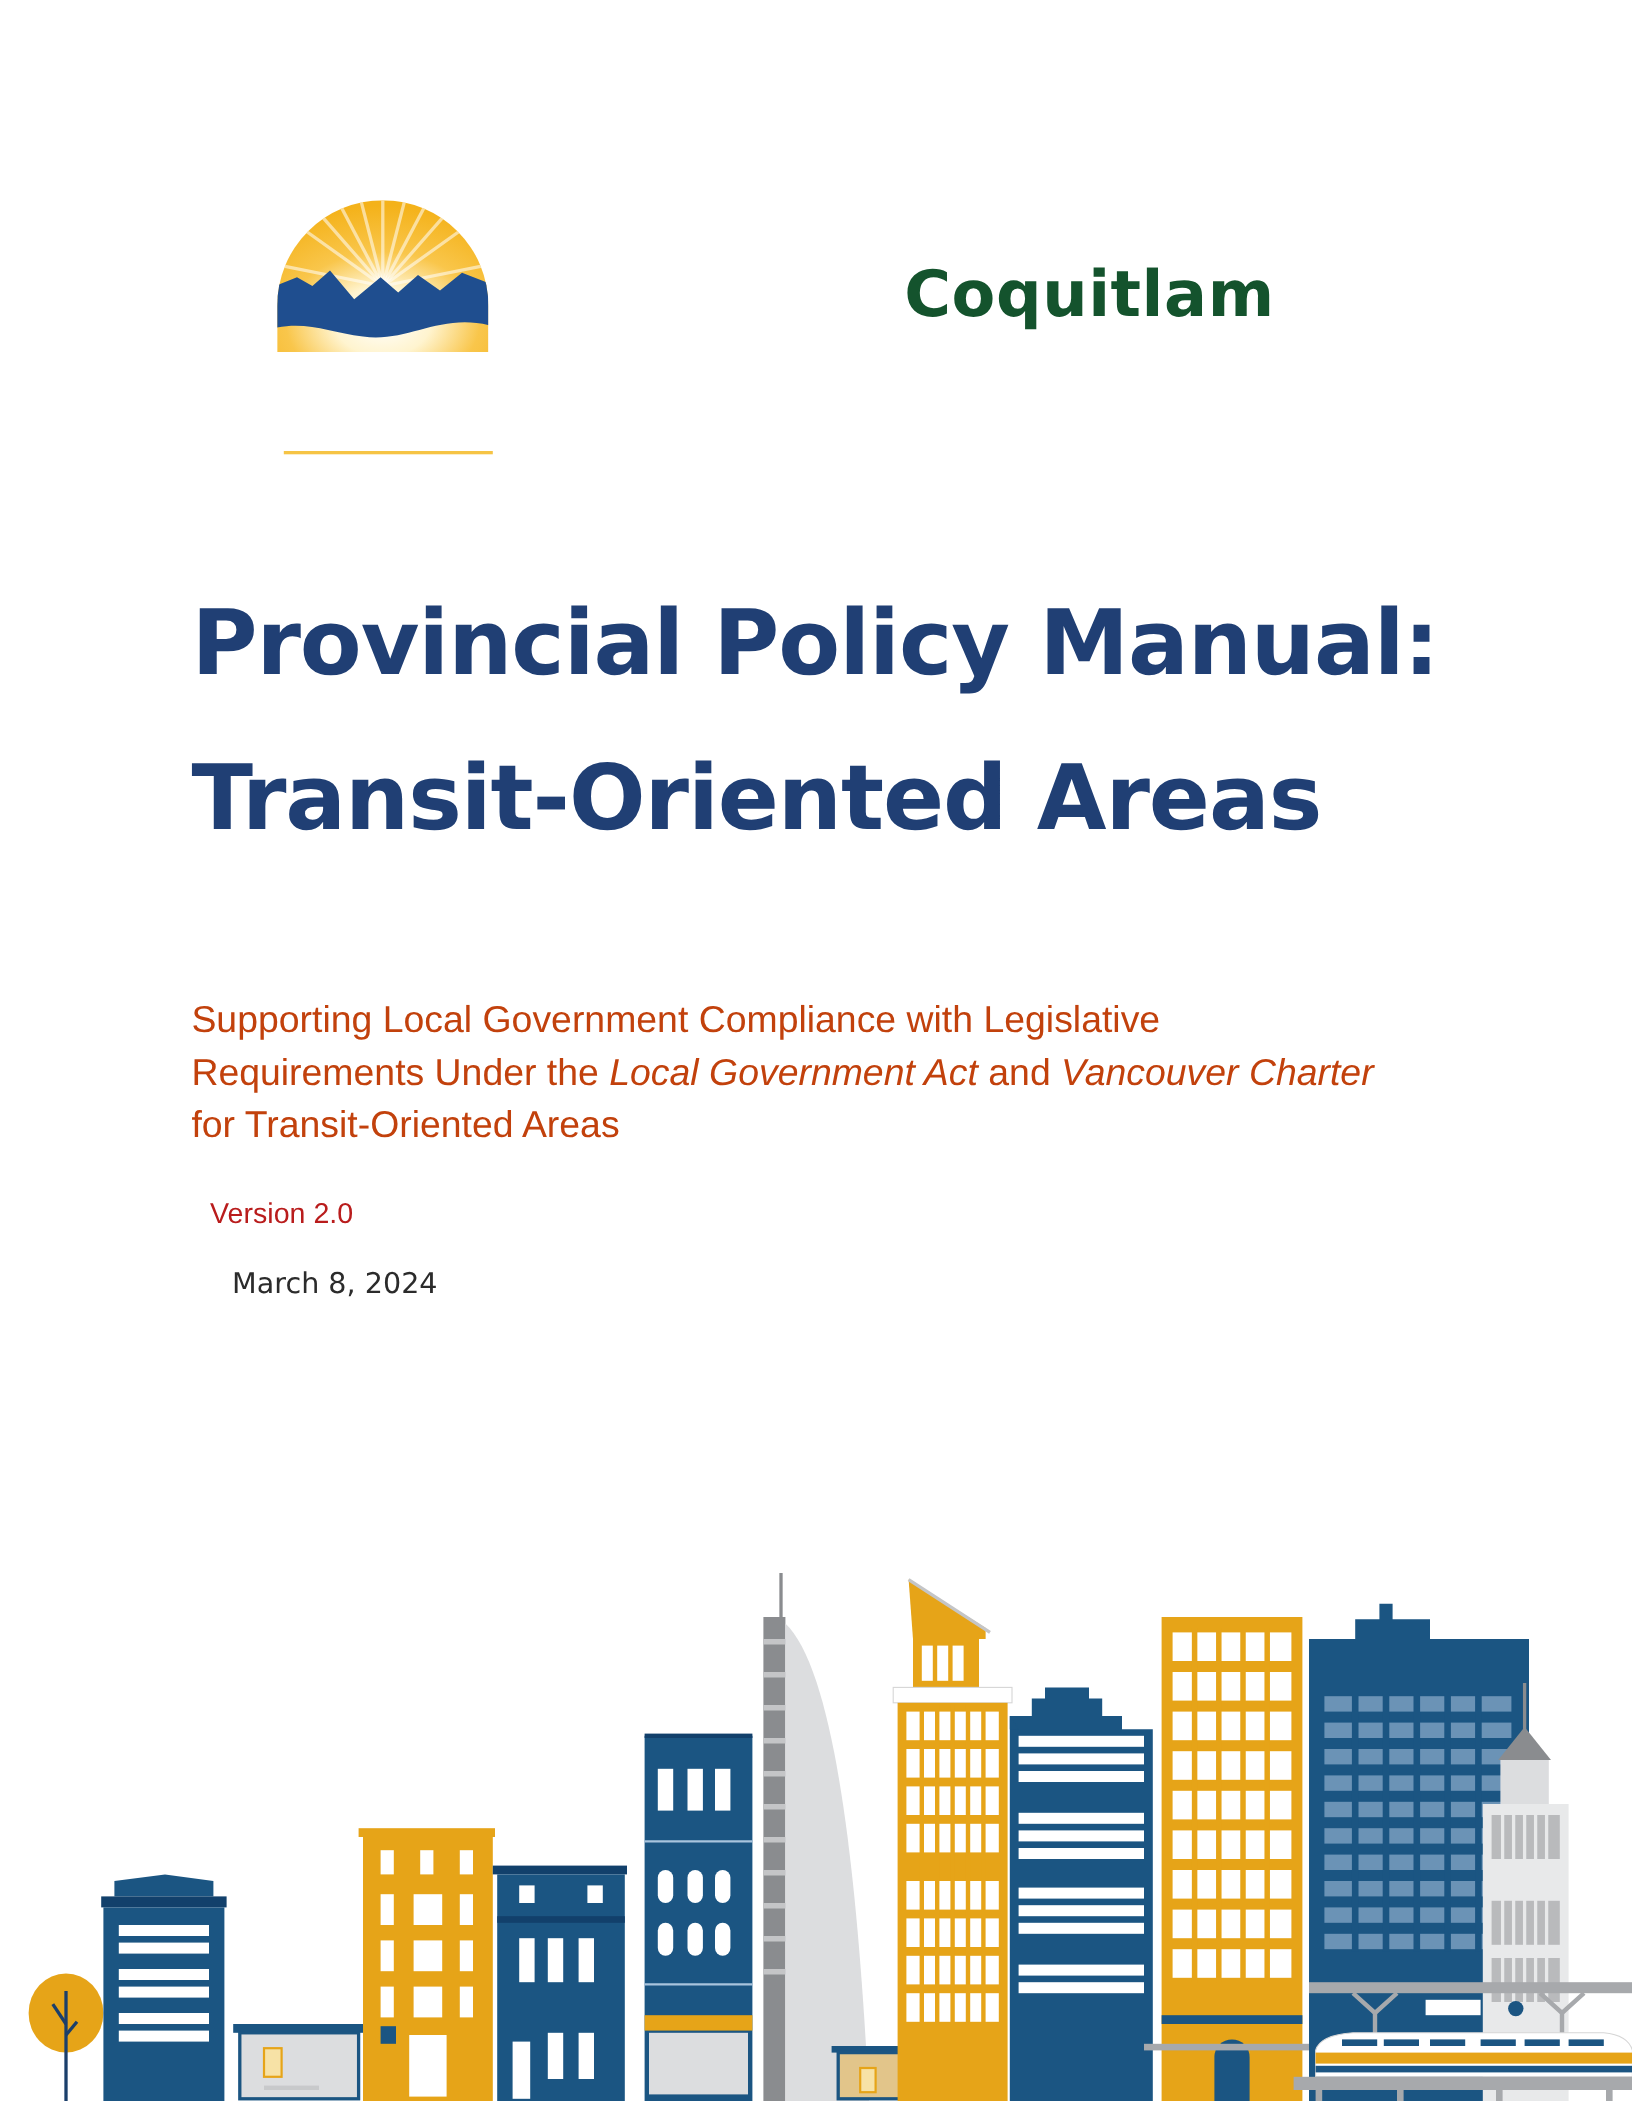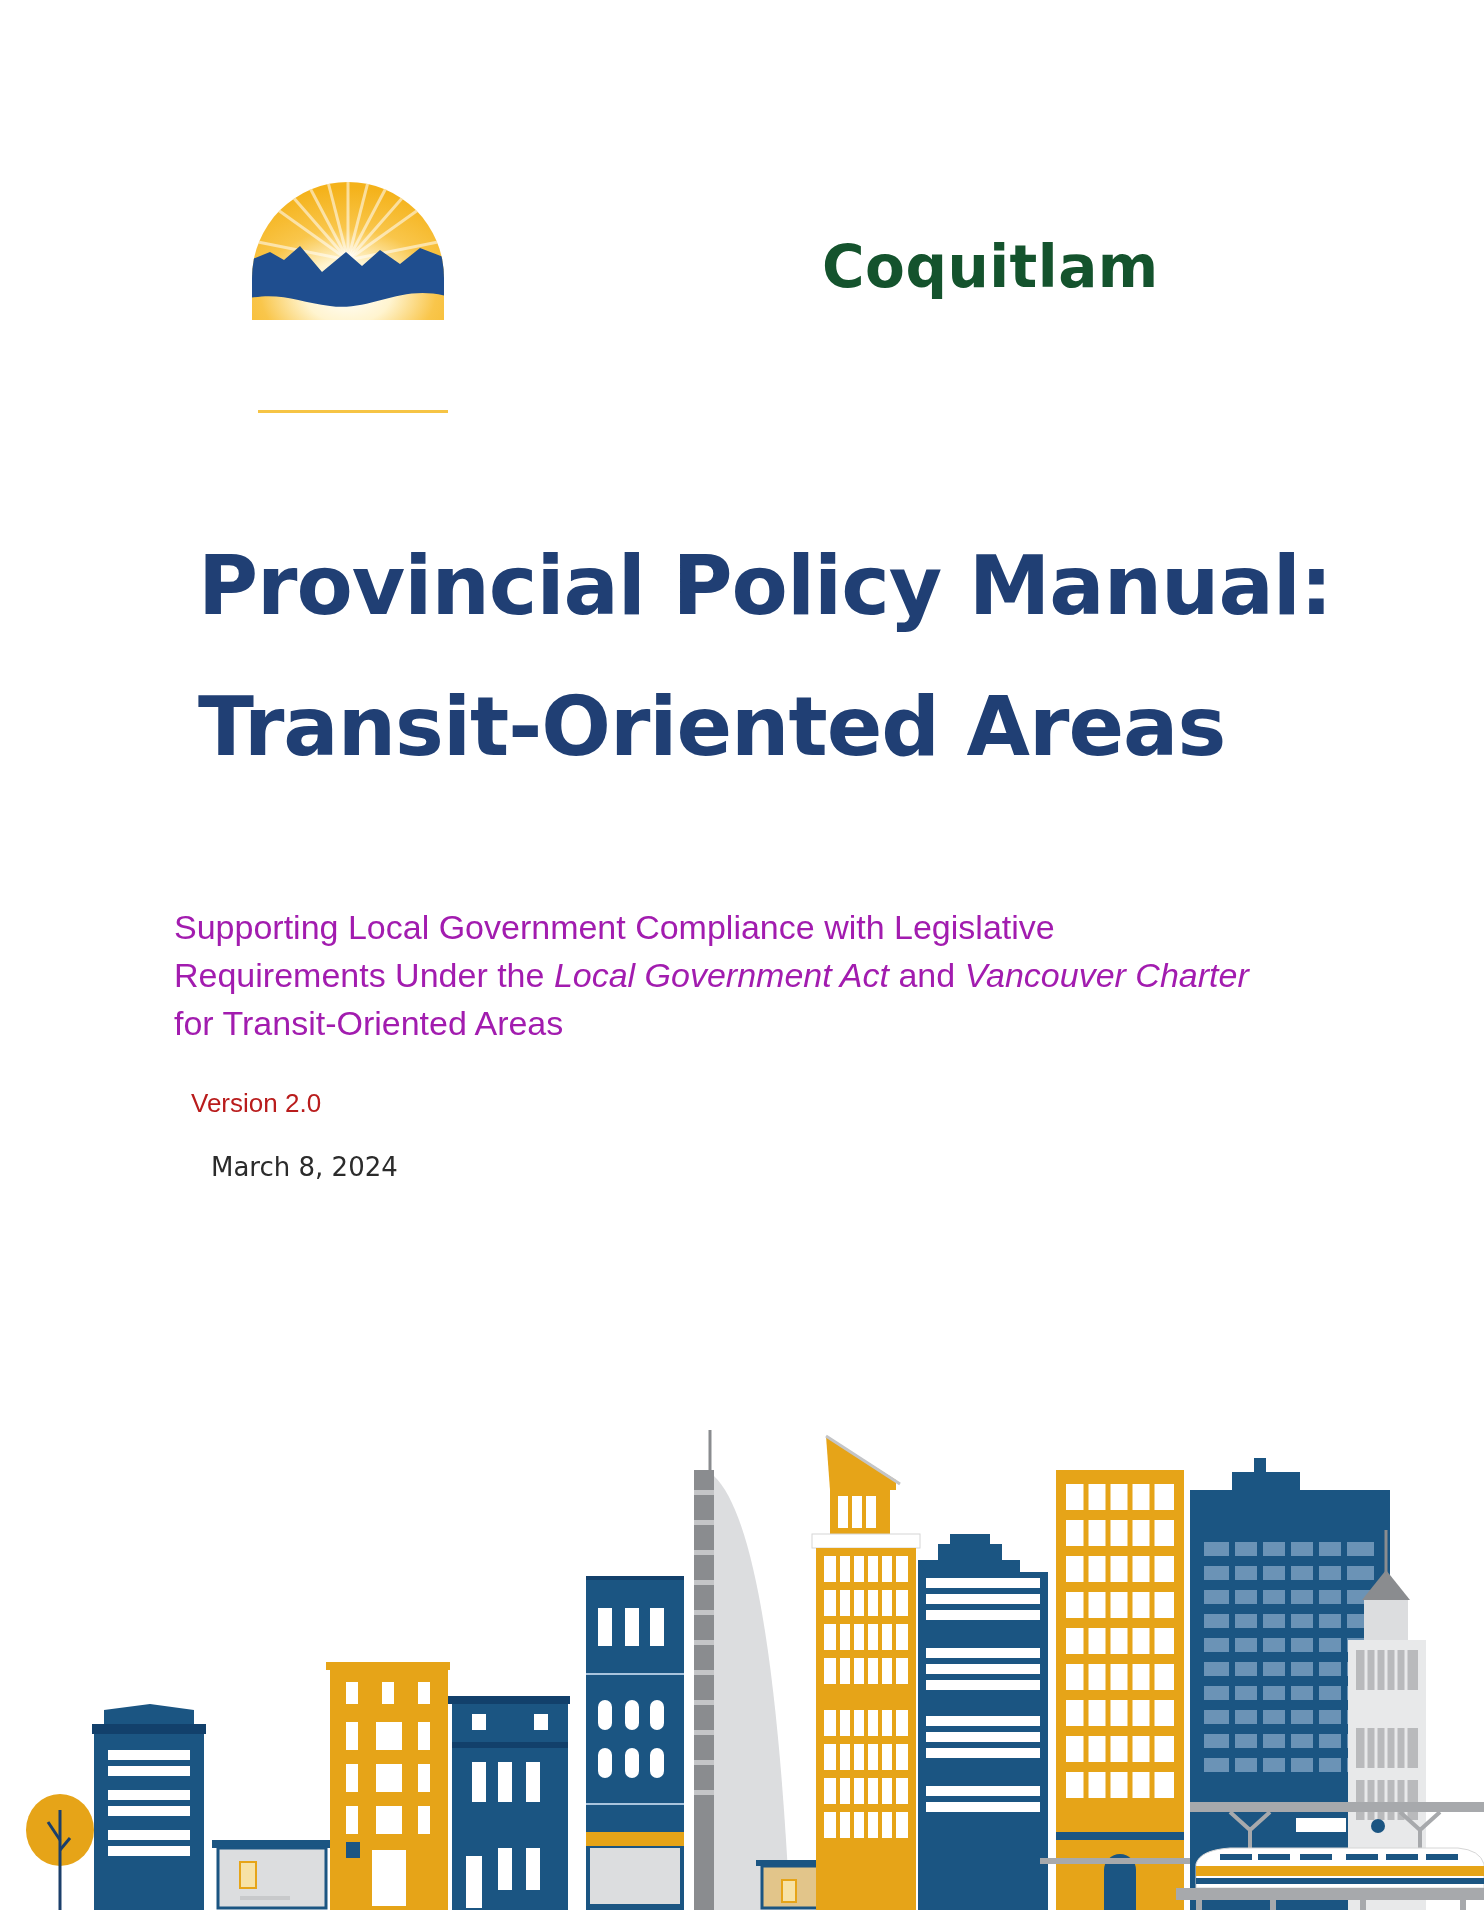--- a/index.html
+++ b/index.html
@@ -12,26 +12,26 @@
              font-family: "Liberation Serif", "DejaVu Serif", serif; color: #1f4e8f;
              font-size: 47px; letter-spacing: 0px; line-height: 1; }
   .bc-word.w1 { top: 138px; }
   .bc-word.w2 { top: 178px; }
   .bc-underline { position: absolute; left: 40px; top: 230px; width: 190px; height: 3px; background: #f6c445; }
 
   .coquitlam { position: absolute; left: 822px; top: 238px; font-family: "DejaVu Sans", sans-serif;
                font-size: 58px; font-weight: 600; color: #14532d; letter-spacing: 0.5px; line-height: 1; }
 
   .title { position: absolute; left: 174px; font-family: "DejaVu Sans", sans-serif; font-weight: 700;
-           color: #203f74; font-size: 82px; line-height: 1; letter-spacing: -1px; white-space: nowrap; margin-left: 24px; }
+           color: #203f74; font-size: 82px; line-height: 1; letter-spacing: -1px; white-space: nowrap; }
   .title.l1 { top: 545px; }
   .title.l2 { top: 686px; }
 
   .subtitle { position: absolute; left: 174px; top: 903px; width: 1080px; font-family: "Liberation Sans", sans-serif;
-              font-size: 34px; line-height: 48px; color: #a21caf; }
+              font-size: 34px; line-height: 48px; color: #c2410c; }
   .subtitle em { font-style: italic; }
 
   .version { position: absolute; left: 191px; top: 1088px; font-family: Liberation Sans, sans-serif;
              font-size: 26px; color: #b91c1c; }
   .date { position: absolute; left: 174px; top: 1152px; font-family: "DejaVu Sans", sans-serif;
           font-size: 26px; color: #2b2b2b; margin-left: 37px; }
 
   .skyline { position: absolute; left: 0; top: 1410px; width: 1484px; height: 510px; }
 </style>
 </head>

